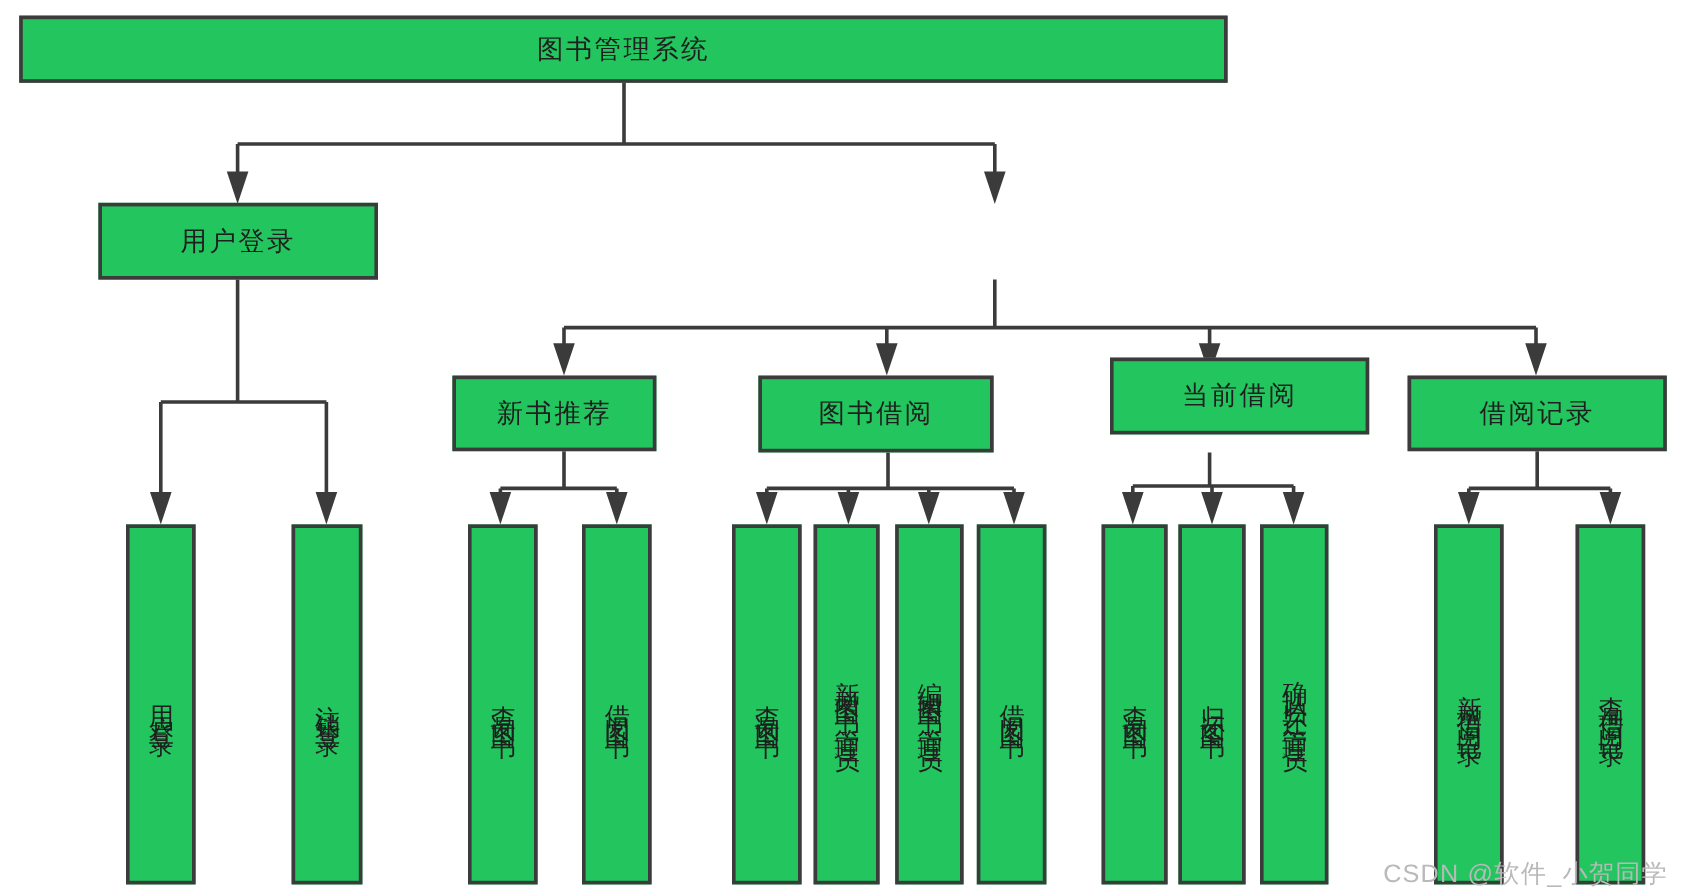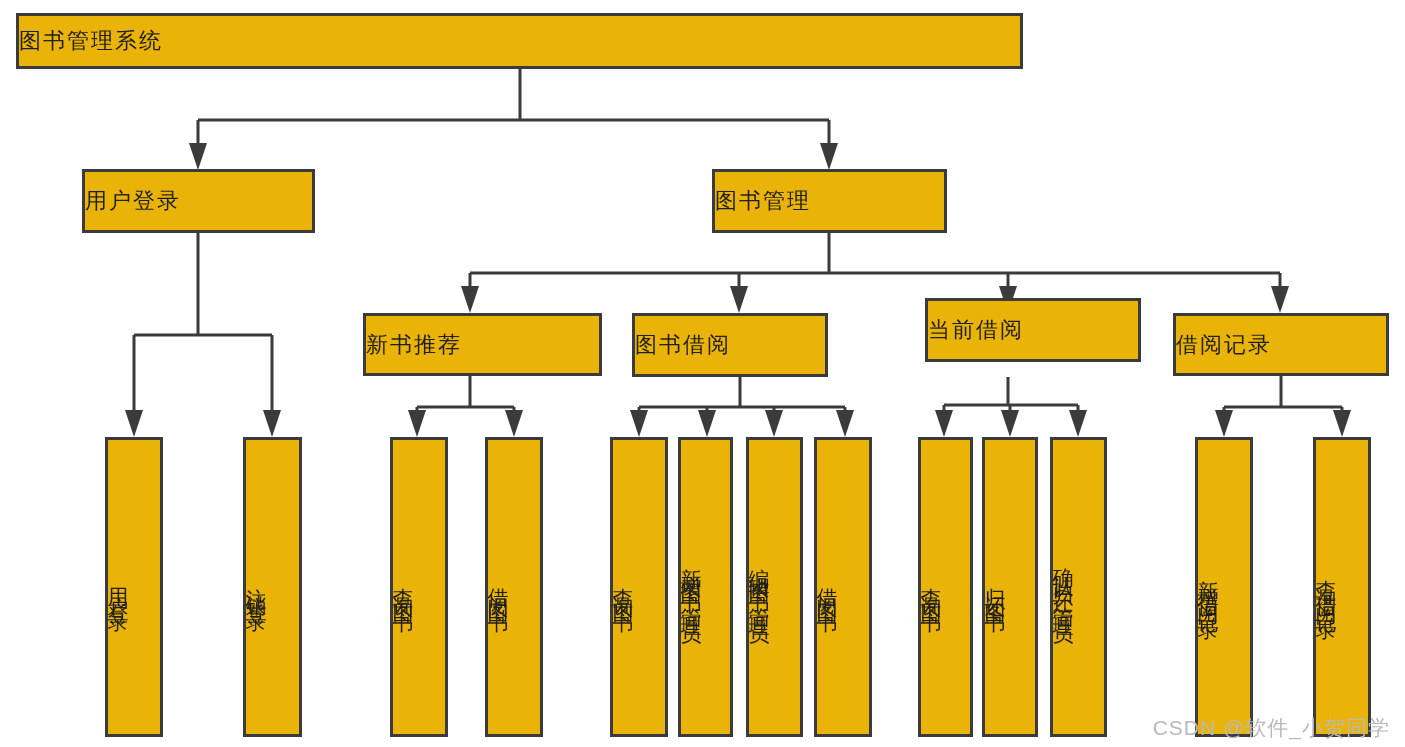--- a/index.html
+++ b/index.html
@@ -12,24 +12,24 @@
   body{font-family:"Liberation Sans","DejaVu Sans",sans-serif;}
   #canvas{
     position:relative;
     width:1405px;height:747px;
     background:var(--bg);
     overflow:hidden;
   }
   #wires{position:absolute;left:0;top:0;width:1405px;height:747px;}
   .node{
     position:absolute;
-    background:#eab308;
+    background:#22c55e;
     border:3px solid var(--line);
     box-sizing:border-box;
-    display:flex;align-items:center;
+    display:flex;align-items:center;justify-content:center;
     color:var(--text);
   }
   .h-label{
     font-size:22px;
     letter-spacing:2px;
     white-space:nowrap;
   }
   .leaf{top:437px;height:300px;}
   .v-label{
     writing-mode:vertical-rl;
@@ -104,25 +104,22 @@
     </g>
   </svg>
 
   <div class="node" style="left:16px;top:13px;width:1007px;height:56px;">
     <span class="h-label">图书管理系统</span>
   </div>
 
   <div class="node" style="left:82px;top:169px;width:233px;height:64px;">
     <span class="h-label">用户登录</span>
   </div>
-  <div class="node" style="left:712px;top:169px;width:235px;height:64px;">
-    <span class="h-label">图书管理</span>
-  </div>
 
-  <div class="node" style="left:363px;top:313px;width:239px;height:63px;">
+  <div class="node" style="left:377px;top:313px;width:170px;height:63px;">
     <span class="h-label">新书推荐</span>
   </div>
   <div class="node" style="left:632px;top:313px;width:196px;height:64px;">
     <span class="h-label">图书借阅</span>
   </div>
   <div class="node" style="left:902px;top:298px;width:216px;height:64px;margin-left:23px;">
     <span class="h-label">当前借阅</span>
   </div>
   <div class="node" style="left:1173px;top:313px;width:216px;height:63px;">
     <span class="h-label">借阅记录</span>

